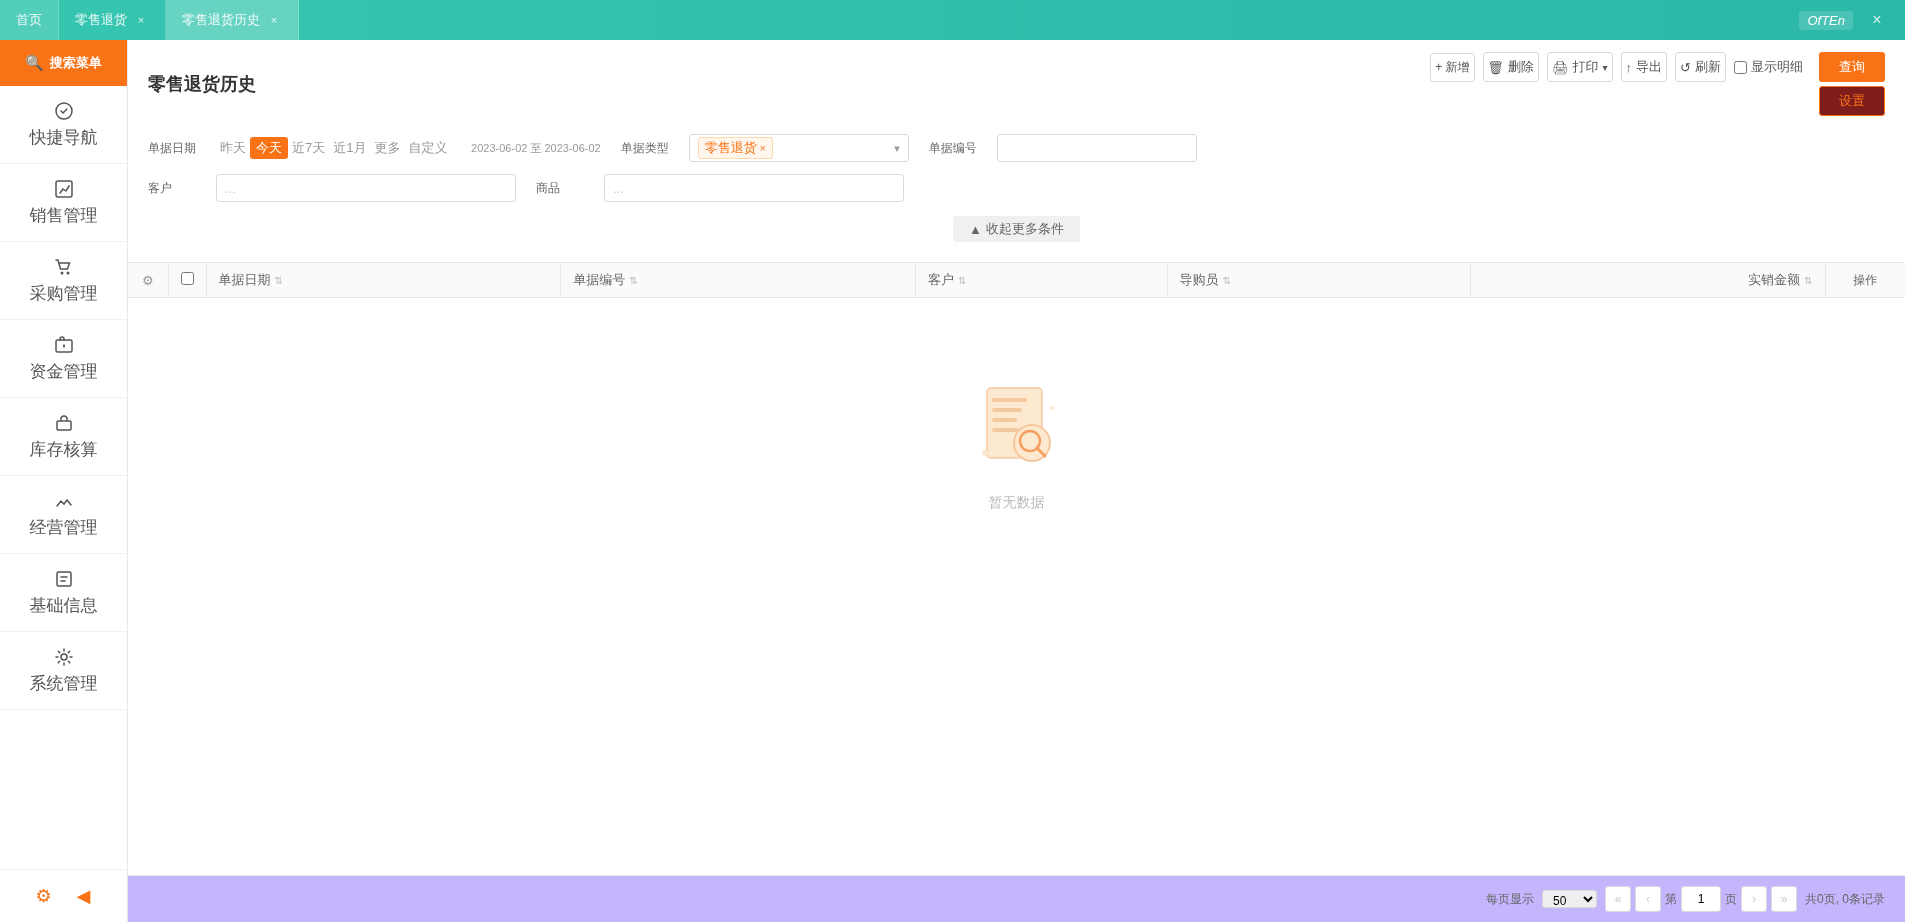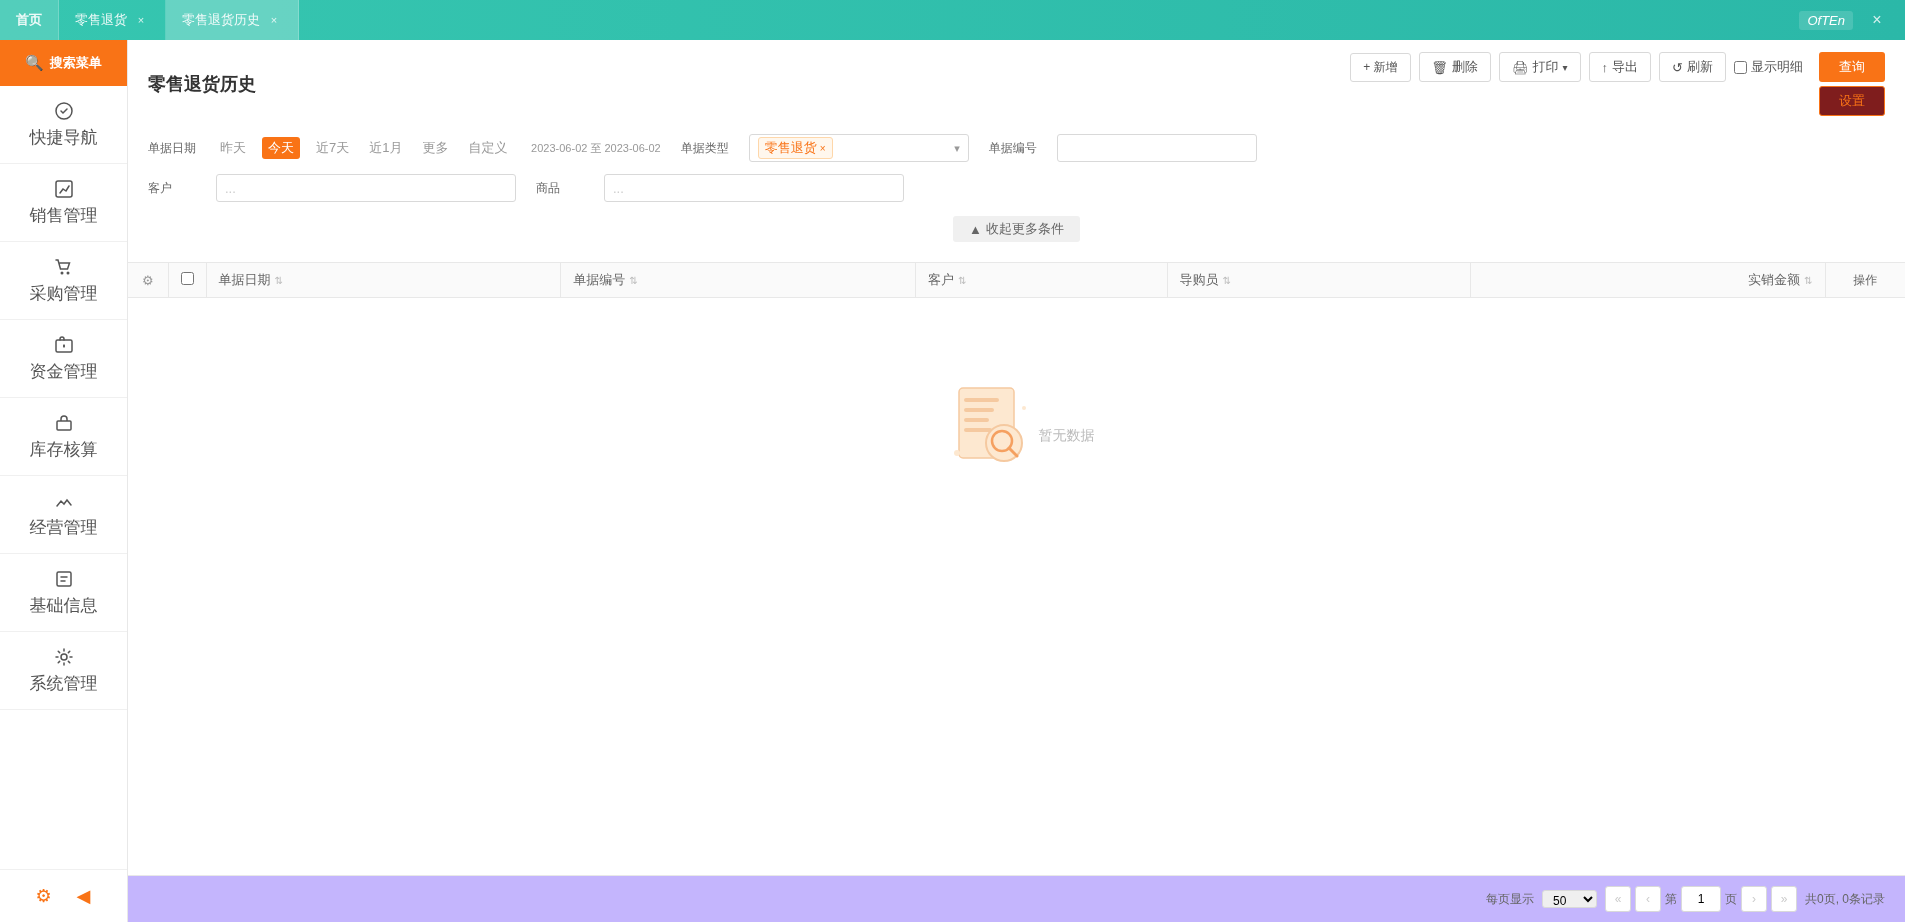--- a/index.html
+++ b/index.html
@@ -22,21 +22,21 @@
     .tab-item {
       display: flex;
       align-items: center;
       padding: 0 16px;
       color: rgba(255,255,255,0.9);
       cursor: pointer;
       font-size: 13px;
       gap: 6px;
       border-right: 1px solid rgba(255,255,255,0.2);
     }
-    .tab-item.home { background: rgba(255,255,255,0.15); font-weight: bold; }
+    .tab-item.home { background: rgba(255,255,255,0.15); }
     .tab-item.active { background: rgba(255,255,255,0.25); }
     .tab-close {
       width: 16px; height: 16px;
       display: flex; align-items: center; justify-content: center;
       border-radius: 50%;
       cursor: pointer;
       font-size: 11px;
       color: rgba(255,255,255,0.8);
     }
     .top-bar-right {
@@ -147,21 +147,21 @@
     }
     .page-title {
       font-size: 18px;
       font-weight: bold;
       color: #333;
     }
     .action-btn {
       display: flex;
       align-items: center;
       gap: 4px;
-      padding: 5px 12px;
+      padding: 5px 4px;
       border: 1px solid #d9d9d9;
       background: white;
       border-radius: 3px;
       cursor: pointer;
       color: #555;
       font-size: 12px;
     }
     .btn-query {
       background: #f97316;
       color: white;
@@ -205,21 +205,21 @@
     }
     .filter-field {
       display: flex;
       align-items: center;
       gap: 8px;
       margin-right: 20px;
     }
     .date-shortcuts {
       display: flex;
       align-items: center;
-      gap: 12px;
+      gap: 0;
       font-size: 12px;
     }
     .date-shortcut {
       color: #999;
       cursor: pointer;
       padding: 2px 4px;
     }
     .date-shortcut.active {
       background: #f97316;
       color: white;
@@ -305,21 +305,21 @@
       display: flex;
       align-items: center;
       gap: 4px;
     }
     .sort-icon { color: #bbb; font-size: 10px; cursor: pointer; }
     .th-gear { cursor: pointer; color: #999; }
 
     
     .empty-state {
       display: flex;
-      flex-direction: row;
+      flex-direction: column;
       align-items: center;
       justify-content: center;
       padding: 80px 0;
       color: #999;
     }
     .empty-icon {
       width: 100px;
       height: 100px;
       margin-bottom: 16px;
     }

